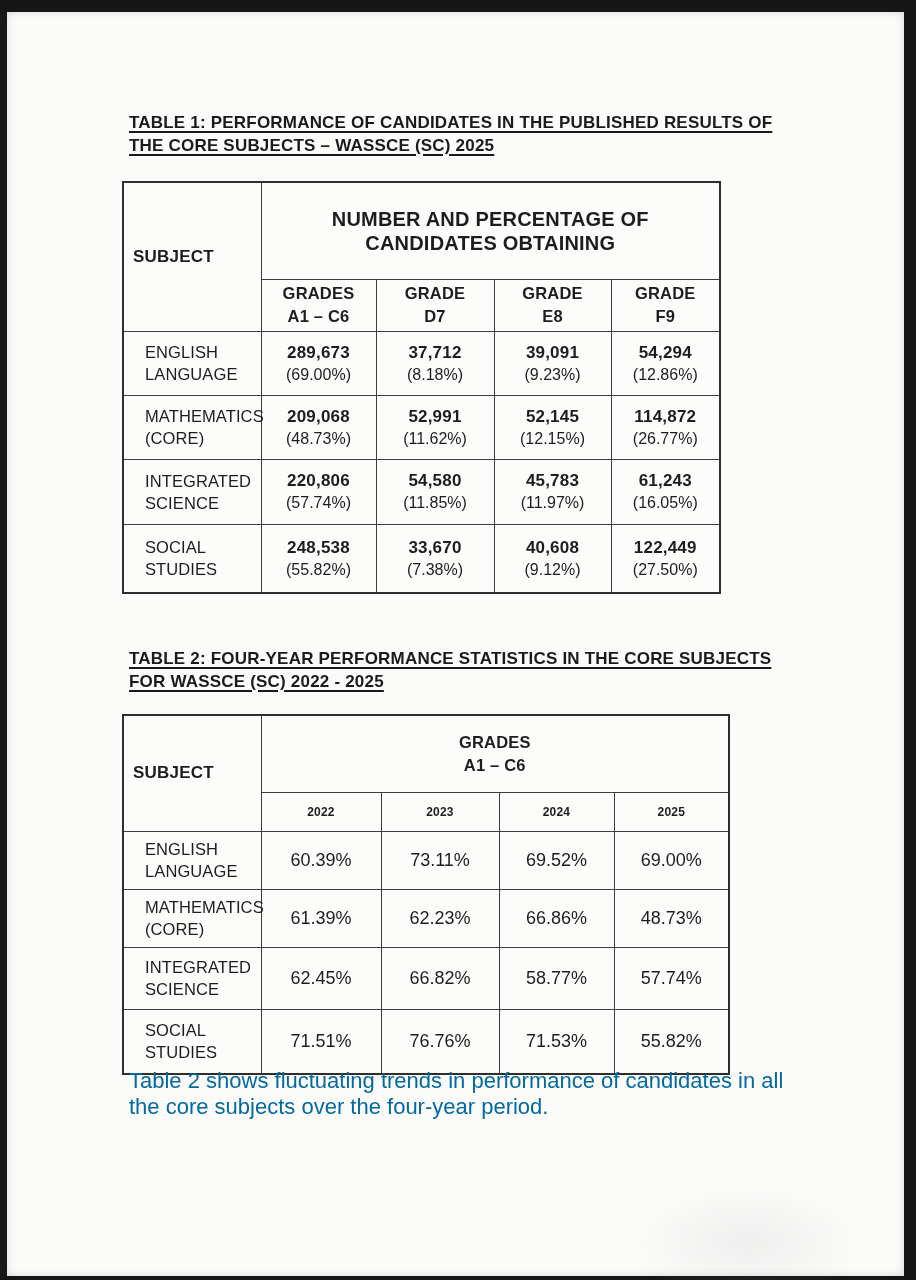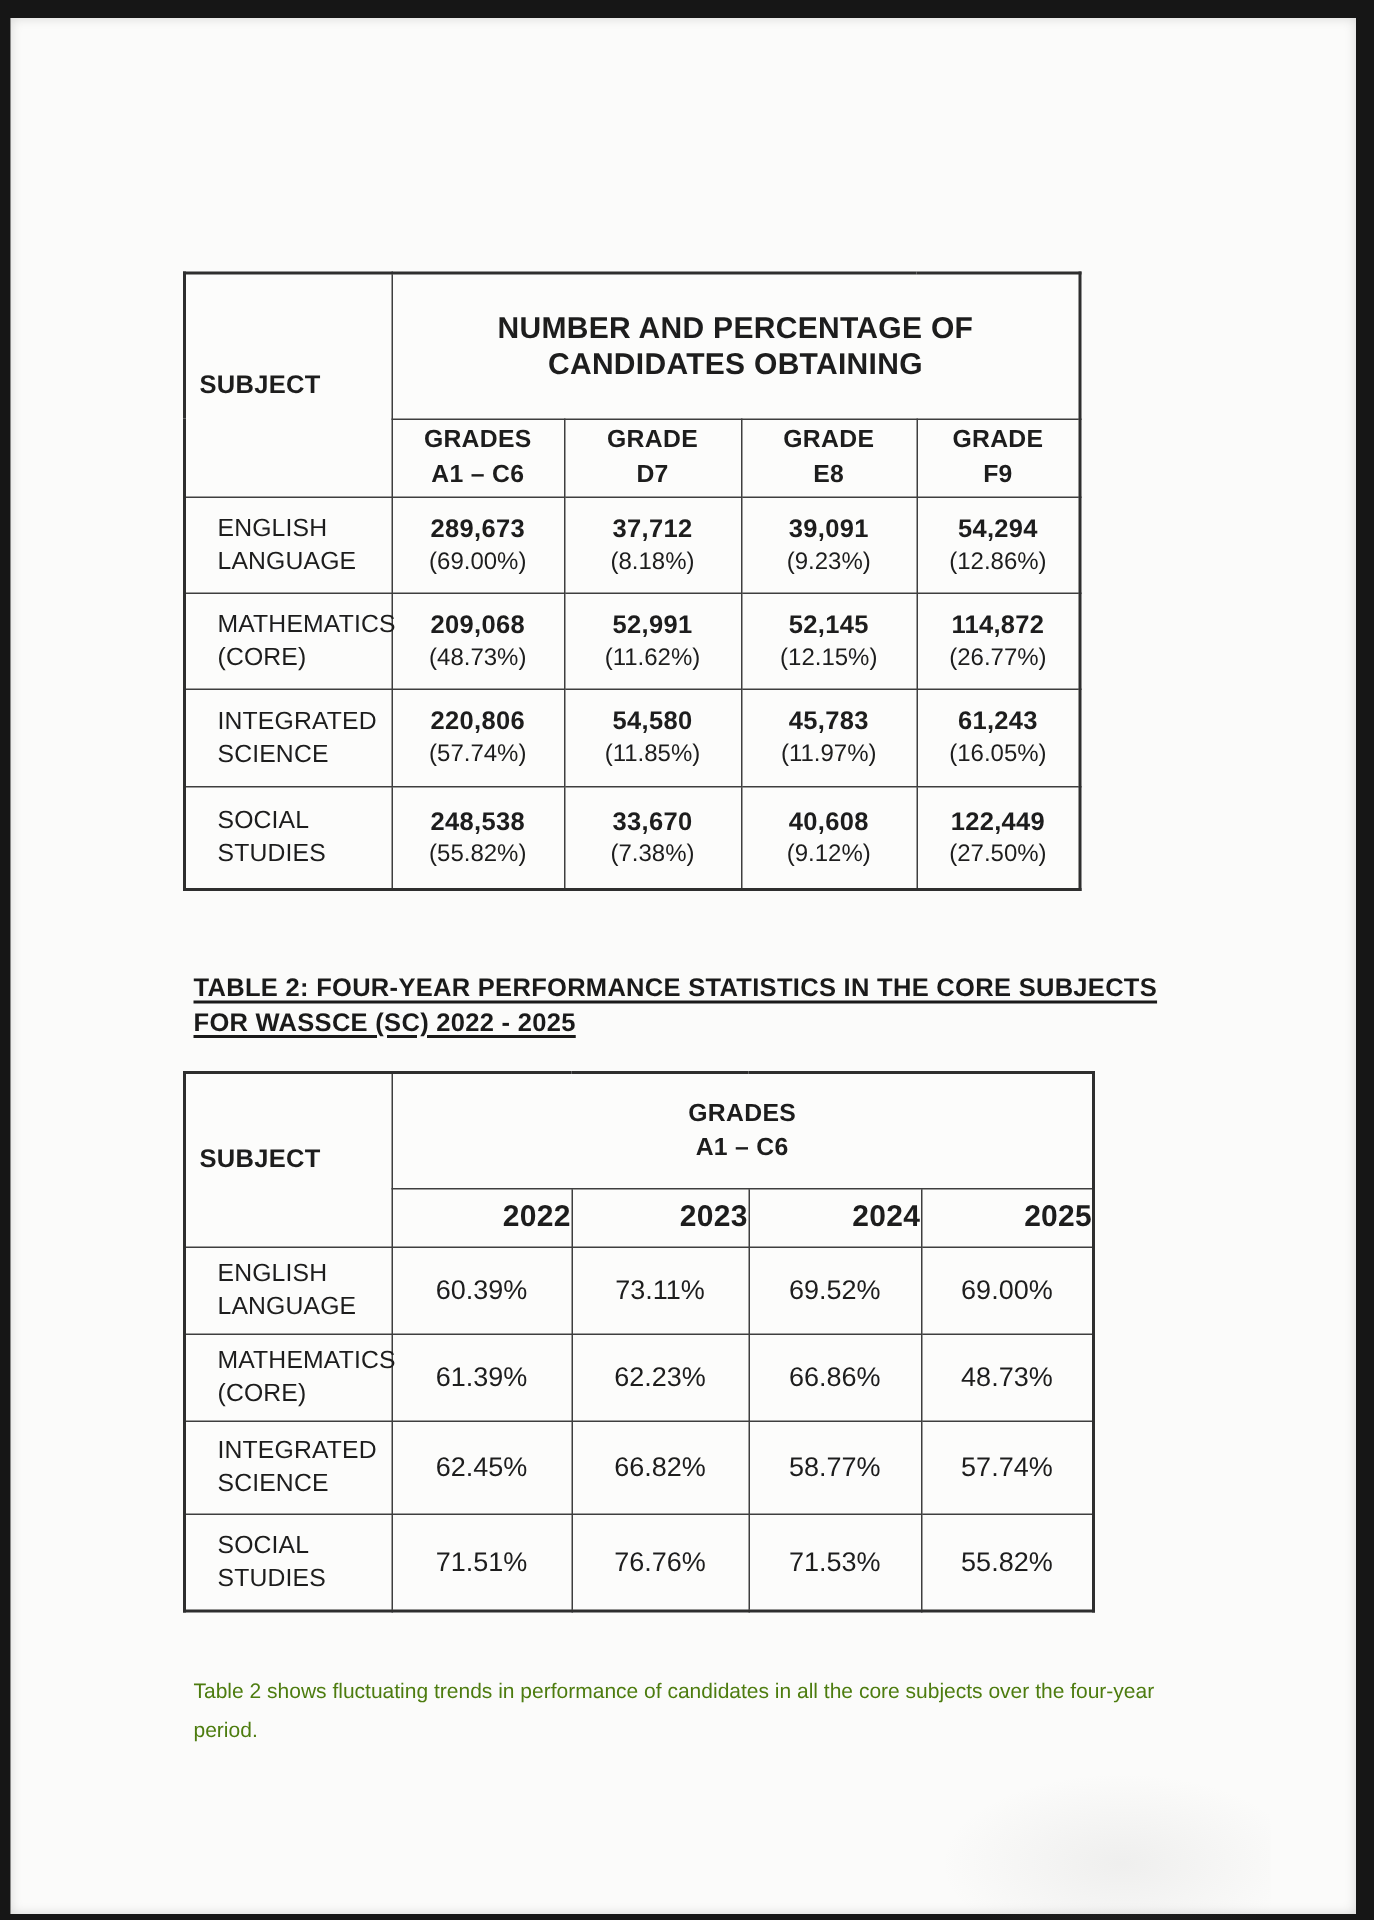--- a/index.html
+++ b/index.html
@@ -83,23 +83,22 @@
     letter-spacing: 0.2px;
   }
   .grade-head div, .group2-head div {
     font-weight: bold;
     font-size: 16.5px;
     line-height: 23px;
     letter-spacing: 0.2px;
   }
   .year-head {
     font-weight: bold;
-    font-size: 20px;
-    letter-spacing: 0.2px;
-    text-align: right;
+    font-size: 12px;
+    letter-spacing: 0.2px;
   }
   .subject-cell {
     text-align: left;
     padding-left: 21px;
     font-size: 16.5px;
     line-height: 22px;
     letter-spacing: 0.1px;
   }
   .subject-cell div { display: block; }
   .num {
@@ -110,40 +109,44 @@
     letter-spacing: 0.2px;
   }
   .pct {
     display: block;
     font-size: 16px;
     line-height: 22px;
   }
   .val-cell { font-size: 18px; margin-top: 20px; }
   .caption {
     position: absolute;
-    left: 122px; top: 1102px;
+    left: 122px; top: 1056px;
     width: 658px;
-    font-size: 14px;
+    font-size: 22px;
     line-height: 26px;
-    color: #4d7c0f;
+    color: #0369a1;
   }
   .smudge {
     position: absolute;
     left: 620px; top: 1170px;
     width: 220px; height: 110px;
     background: radial-gradient(ellipse at 55% 55%, rgba(150,150,150,0.12), rgba(150,150,150,0.0) 70%);
     pointer-events: none;
   }
 </style>
 </head>
 <body>
 
 <div class="frame">
   <div class="page">
 
+    <div class="doc-title" id="title1">
+      <span class="tline">TABLE 1: PERFORMANCE OF CANDIDATES IN THE PUBLISHED RESULTS OF</span><br>
+      <span class="tline">THE CORE SUBJECTS – WASSCE (SC) 2025</span>
+    </div>
 
     <table id="table1">
       <colgroup>
         <col style="width:138px">
           <col style="width:115px">
           <col style="width:118px">
           <col style="width:117px">
           <col style="width:109px">
       </colgroup>
       <tbody>

